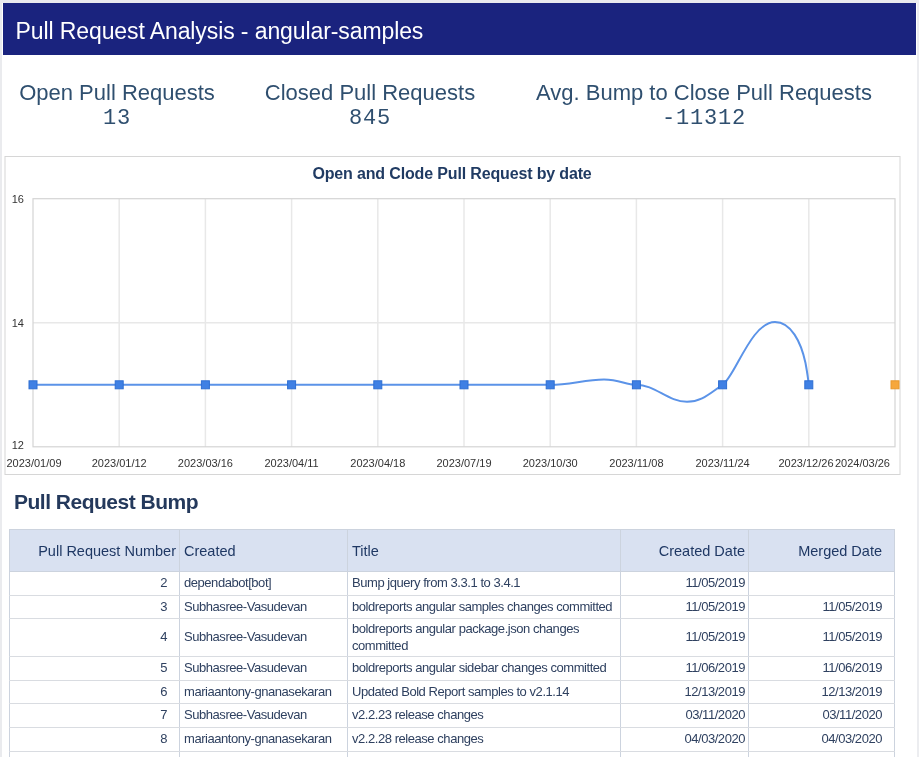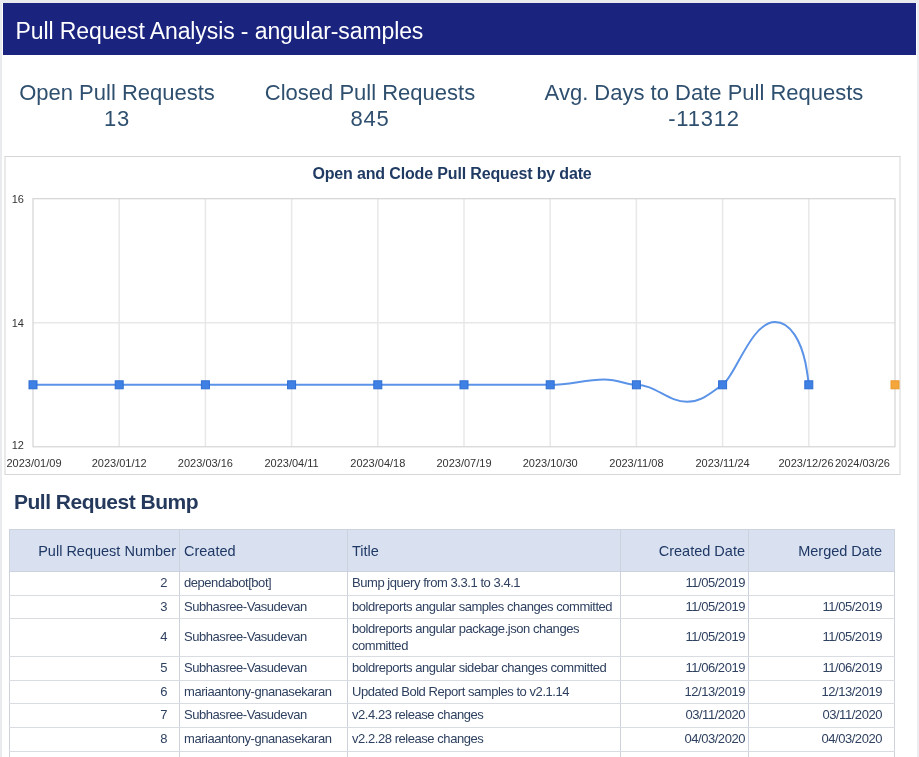--- a/index.html
+++ b/index.html
@@ -4,21 +4,21 @@
 <style>
 * { margin:0; padding:0; box-sizing:border-box; }
 html,body { width:919px; height:757px; overflow:hidden; background:#fff;
   font-family:"Liberation Sans", sans-serif; }
 .abs { position:absolute; }
 #topstrip { left:0; top:0; width:919px; height:3px; background:#e9eaee; }
 #leftstrip { left:0; top:0; width:1.5px; height:757px; background:#eaebee; }
 #rightstrip { left:916.5px; top:0; width:2.5px; height:757px; background:#ecedf0; }
 #navbar { left:3px; top:3px; width:913px; height:52px; background:#1a237e;
   color:#ffffff; font-size:23px; letter-spacing:-0.1px; line-height:57px; padding-left:12.5px; }
-.kpi .val { letter-spacing:0.8px; }
+.kpi .val { letter-spacing:0.8px;font-family:Liberation Mono, monospace; }
 .kpi { top:80px; text-align:center; color:#2f4f6f; font-size:22px; line-height:26px; white-space:nowrap; }
 #k1 { left:117px; transform:translateX(-50%); }
 #k2 { left:370px; transform:translateX(-50%); }
 #k3 { left:704px; transform:translateX(-50%); }
 #chart { left:0; top:156px; }
 #prlist { left:14px; top:490px; font-size:21px; font-weight:bold; letter-spacing:-0.5px; color:#24395c; }
 #tbl { left:9px; top:529px; width:885px; border-collapse:collapse; table-layout:fixed;
   font-size:13px; letter-spacing:-0.45px; color:#2f4160; }
 #tbl th { background:#d9e1f1; color:#1f3864; font-size:14.5px; letter-spacing:0;
   font-weight:normal; height:42px; vertical-align:middle; }
@@ -34,21 +34,21 @@
 <div class="abs" id="navbar">Pull Request Analysis - angular-samples</div>
 <div class="abs kpi" id="k1">
     <div>Open Pull Requests</div>
     <div class="val">13</div>
   </div>
 <div class="abs kpi" id="k2">
     <div>Closed Pull Requests</div>
     <div class="val">845</div>
   </div>
 <div class="abs kpi" id="k3">
-    <div>Avg. Days to Date Pull Requests</div>
+    <div>Avg. Bump to Close Pull Requests</div>
     <div class="val">-11312</div>
   </div>
 
 <svg class="abs" id="chart" width="919" height="320">
   <rect x="5" y="0.5" width="895" height="318" fill="#ffffff" stroke="#d6d6d6" stroke-width="1"></rect>
   <text x="452" y="23" font-size="16" font-weight="bold" letter-spacing="-0.15" fill="#203b63" text-anchor="middle">Open and Clode Pull Request by date</text>
   <g stroke="#e8e8e8" stroke-width="1.5">
     <line x1="119.2" y1="42.7" x2="119.2" y2="290.8"></line>
     <line x1="205.4" y1="42.7" x2="205.4" y2="290.8"></line>
     <line x1="291.6" y1="42.7" x2="291.6" y2="290.8"></line>
@@ -150,21 +150,21 @@
   <tr>
         <td class="r">6</td>
         <td class="l">mariaantony-gnanasekaran</td>
         <td class="l" style="padding-left:4px">Updated Bold Report samples to v2.1.14</td>
         <td class="r" style="padding-right:3px">12/13/2019</td>
         <td class="r">12/13/2019</td>
       </tr>
   <tr>
         <td class="r">7</td>
         <td class="l">Subhasree-Vasudevan</td>
-        <td class="l" style="padding-left:4px">v2.4.23 release changes</td>
+        <td class="l" style="padding-left:4px">v2.2.23 release changes</td>
         <td class="r" style="padding-right:3px">03/11/2020</td>
         <td class="r">03/11/2020</td>
       </tr>
   <tr>
         <td class="r">8</td>
         <td class="l">mariaantony-gnanasekaran</td>
         <td class="l" style="padding-left:4px">v2.2.28 release changes</td>
         <td class="r" style="padding-right:3px">04/03/2020</td>
         <td class="r">04/03/2020</td>
       </tr>

